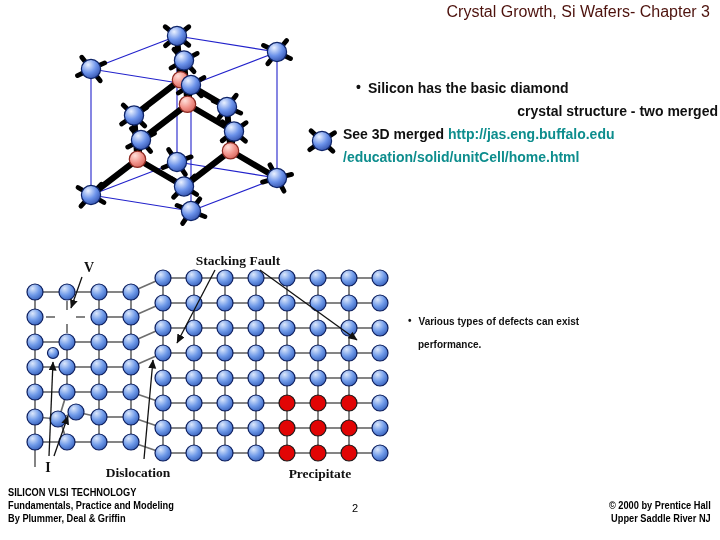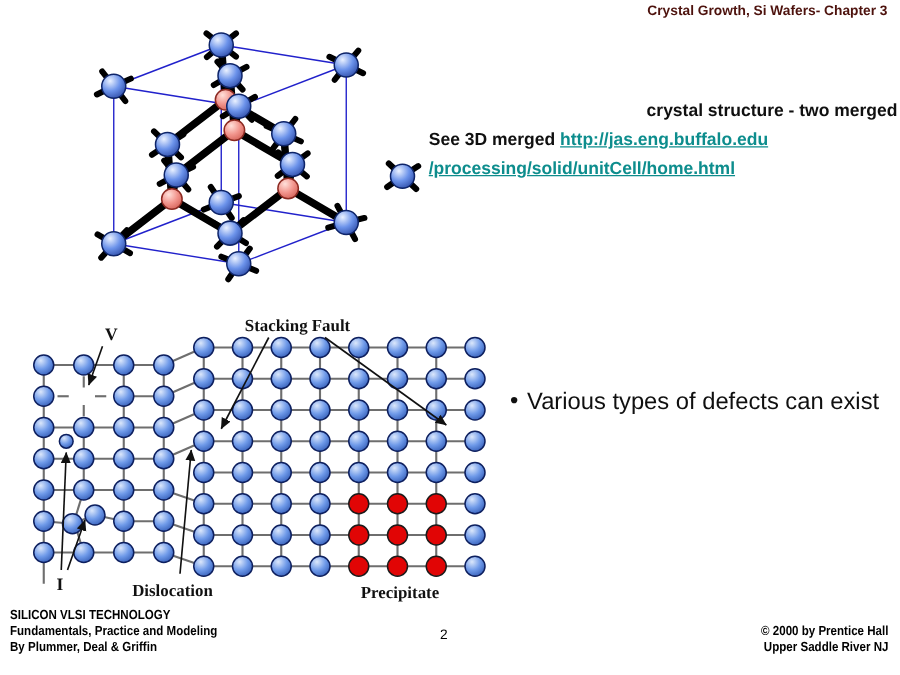--- a/index.html
+++ b/index.html
@@ -1,31 +1,31 @@
 <!DOCTYPE html>
 <html><head>
 <meta charset="utf-8">
 <style>
   html,body{margin:0;padding:0;background:#888;}
   .slide{position:relative;width:720px;height:540px;background:#ffffff;overflow:hidden;
          font-family:"Liberation Sans",sans-serif;}
-  .header{position:absolute;top:3px;right:10px;font-size:11px;font-weight:bold;color:#4d120d;padding-left:48px;}
+  .header{position:absolute;top:3px;right:10px;font-size:16px;font-weight:normal;color:#4d120d;padding-left:48px;}
   svg{position:absolute;}
   #crystal-svg{left:55px;top:6px;}
   #lattice-svg{left:0px;top:248px;}
   .b1{position:absolute;left:343px;top:77px;width:375px;font-size:14px;font-weight:bold;
       line-height:23px;color:#101010;}
-  .b2{position:absolute;left:406px;top:310px;width:312px;font-size:19px;font-weight:normal;
+  .b2{position:absolute;left:406px;top:310px;width:312px;font-size:10px;font-weight:bold;
       line-height:23px;color:#101010;}
   .b1 .l1{padding-left:13px;}
   .b1 .l2{padding-left:29px;text-align:right;}
   .b2 .l1{padding-left:2px;}
   .b2 .l2{padding-left:12px;}
   .bu{display:inline-block;margin-right:7px;transform:translateY(-1px);}
-  .lk{color:#0d8d8d;text-decoration:underline;cursor:pointer;}
+  .lk{color:#0d8d8d;cursor:pointer;}
   .footer-left{position:absolute;left:8px;top:486px;font-size:10.5px;font-weight:bold;line-height:13px;
       color:#000;transform:scaleX(0.88);transform-origin:left top;white-space:nowrap;}
   .page-num{position:absolute;left:352px;top:502px;font-size:11px;color:#000;}
   .footer-right{position:absolute;right:9px;top:499px;font-size:10.5px;font-weight:bold;line-height:13px;
       color:#000;text-align:right;transform:scaleX(0.88);transform-origin:right top;white-space:nowrap;}
 </style>
 </head>
 <body>
 
 <div class="slide">
@@ -156,23 +156,24 @@
         <circle cx="187.5" cy="104.25" r="8.2" fill="url(#gR)" stroke="#8c2a22" stroke-width="1.2"></circle>
         <circle cx="234" cy="131.5" r="9.6" fill="url(#gB)" stroke="#0e2468" stroke-width="1.2"></circle>
         <circle cx="141" cy="140" r="9.6" fill="url(#gB)" stroke="#0e2468" stroke-width="1.2"></circle>
         <circle cx="191" cy="85" r="9.6" fill="url(#gB)" stroke="#0e2468" stroke-width="1.2"></circle>
         <circle cx="191" cy="211" r="9.6" fill="url(#gB)" stroke="#0e2468" stroke-width="1.2"></circle>
         <circle cx="322" cy="141" r="9.6" fill="url(#gB)" stroke="#0e2468" stroke-width="1.2"></circle>
       </g>
     </svg>
 
   <div class="b1">
+    <div class="l1"><span class="bu">•</span><span>Silicon has the basic diamond</span></div>
     <div class="l2">crystal structure - two merged</div>
     <div><span>See 3D merged </span><a class="lk">http://jas.eng.buffalo.edu</a></div>
-    <div><a class="lk">/processing/solid/unitCell/home.html</a></div>
+    <div><a class="lk">/education/solid/unitCell/home.html</a></div>
   </div>
 
   <svg id="lattice-svg" width="420" height="240" viewBox="0 248 420 240">
       <defs>
         <radialGradient id="gL" cx="0.35" cy="0.28" r="0.85">
           <stop offset="0" stop-color="#dbe7fb"></stop>
           <stop offset="0.5" stop-color="#6f9ae9"></stop>
           <stop offset="1" stop-color="#2c55b0"></stop>
         </radialGradient>
         <marker id="ah" markerWidth="10" markerHeight="9" refX="8.5" refY="4" orient="auto" markerUnits="userSpaceOnUse">
@@ -447,20 +448,21 @@
         <text x="238" y="265" text-anchor="middle" fill="#111111" font-family="&quot;Liberation Serif&quot;,serif" font-size="13.5" font-weight="bold">Stacking Fault</text>
         <text x="138" y="477" text-anchor="middle" fill="#111111" font-family="&quot;Liberation Serif&quot;,serif" font-size="13.5" font-weight="bold">Dislocation</text>
         <text x="320" y="478" text-anchor="middle" fill="#111111" font-family="&quot;Liberation Serif&quot;,serif" font-size="13.5" font-weight="bold">Precipitate</text>
         <text x="89" y="272" text-anchor="middle" fill="#111111" font-family="&quot;Liberation Serif&quot;,serif" font-size="14" font-weight="bold">V</text>
         <text x="48" y="472" text-anchor="middle" fill="#111111" font-family="&quot;Liberation Serif&quot;,serif" font-size="14" font-weight="bold">I</text>
       </g>
     </svg>
 
   <div class="b2">
     <div class="l1"><span class="bu">•</span><span>Various types of defects can exist</span></div>
+    <div class="l2">performance.</div>
   </div>
 
   <div class="footer-left">
     <div>SILICON VLSI TECHNOLOGY</div>
     <div>Fundamentals, Practice and Modeling</div>
     <div>By Plummer, Deal &amp; Griffin</div>
   </div>
   <div class="page-num">2</div>
   <div class="footer-right">
     <div>© 2000 by Prentice Hall</div>

